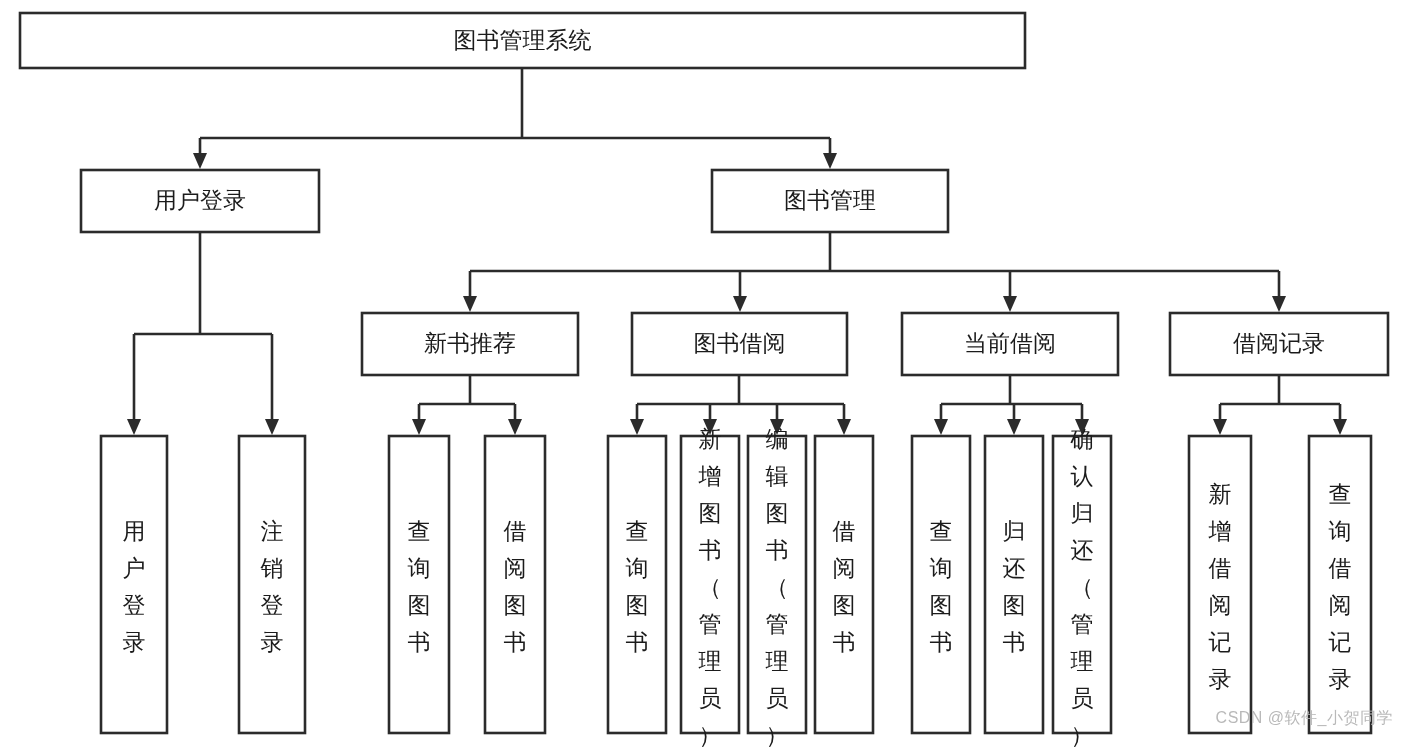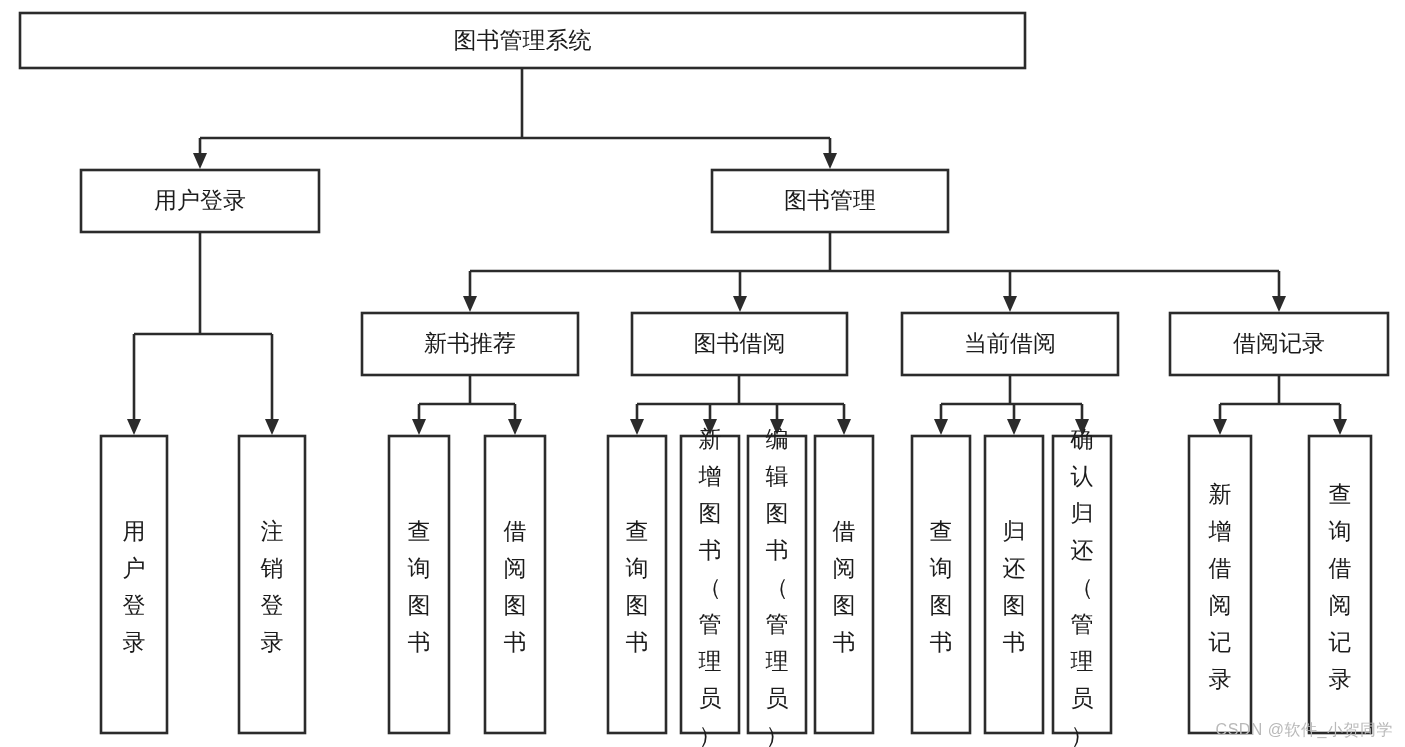--- a/index.html
+++ b/index.html
@@ -52,21 +52,21 @@
   .node-label-vert {
     font-family: "Liberation Sans", "DejaVu Sans", sans-serif;
     fill: #1b1b1b;
     font-size: 23px;
     text-anchor: middle;
     white-space: pre;
   }
   .watermark {
     position: absolute;
     right: 12px;
-    bottom: 6px;
+    bottom: 18px;
     font-family: "Liberation Sans", "DejaVu Sans", sans-serif;
     font-size: 16px;
     color: #b9b9b9;
     letter-spacing: 0.5px;
     pointer-events: none;
     user-select: none;
   }
 </style>
 </head>
 <body>

